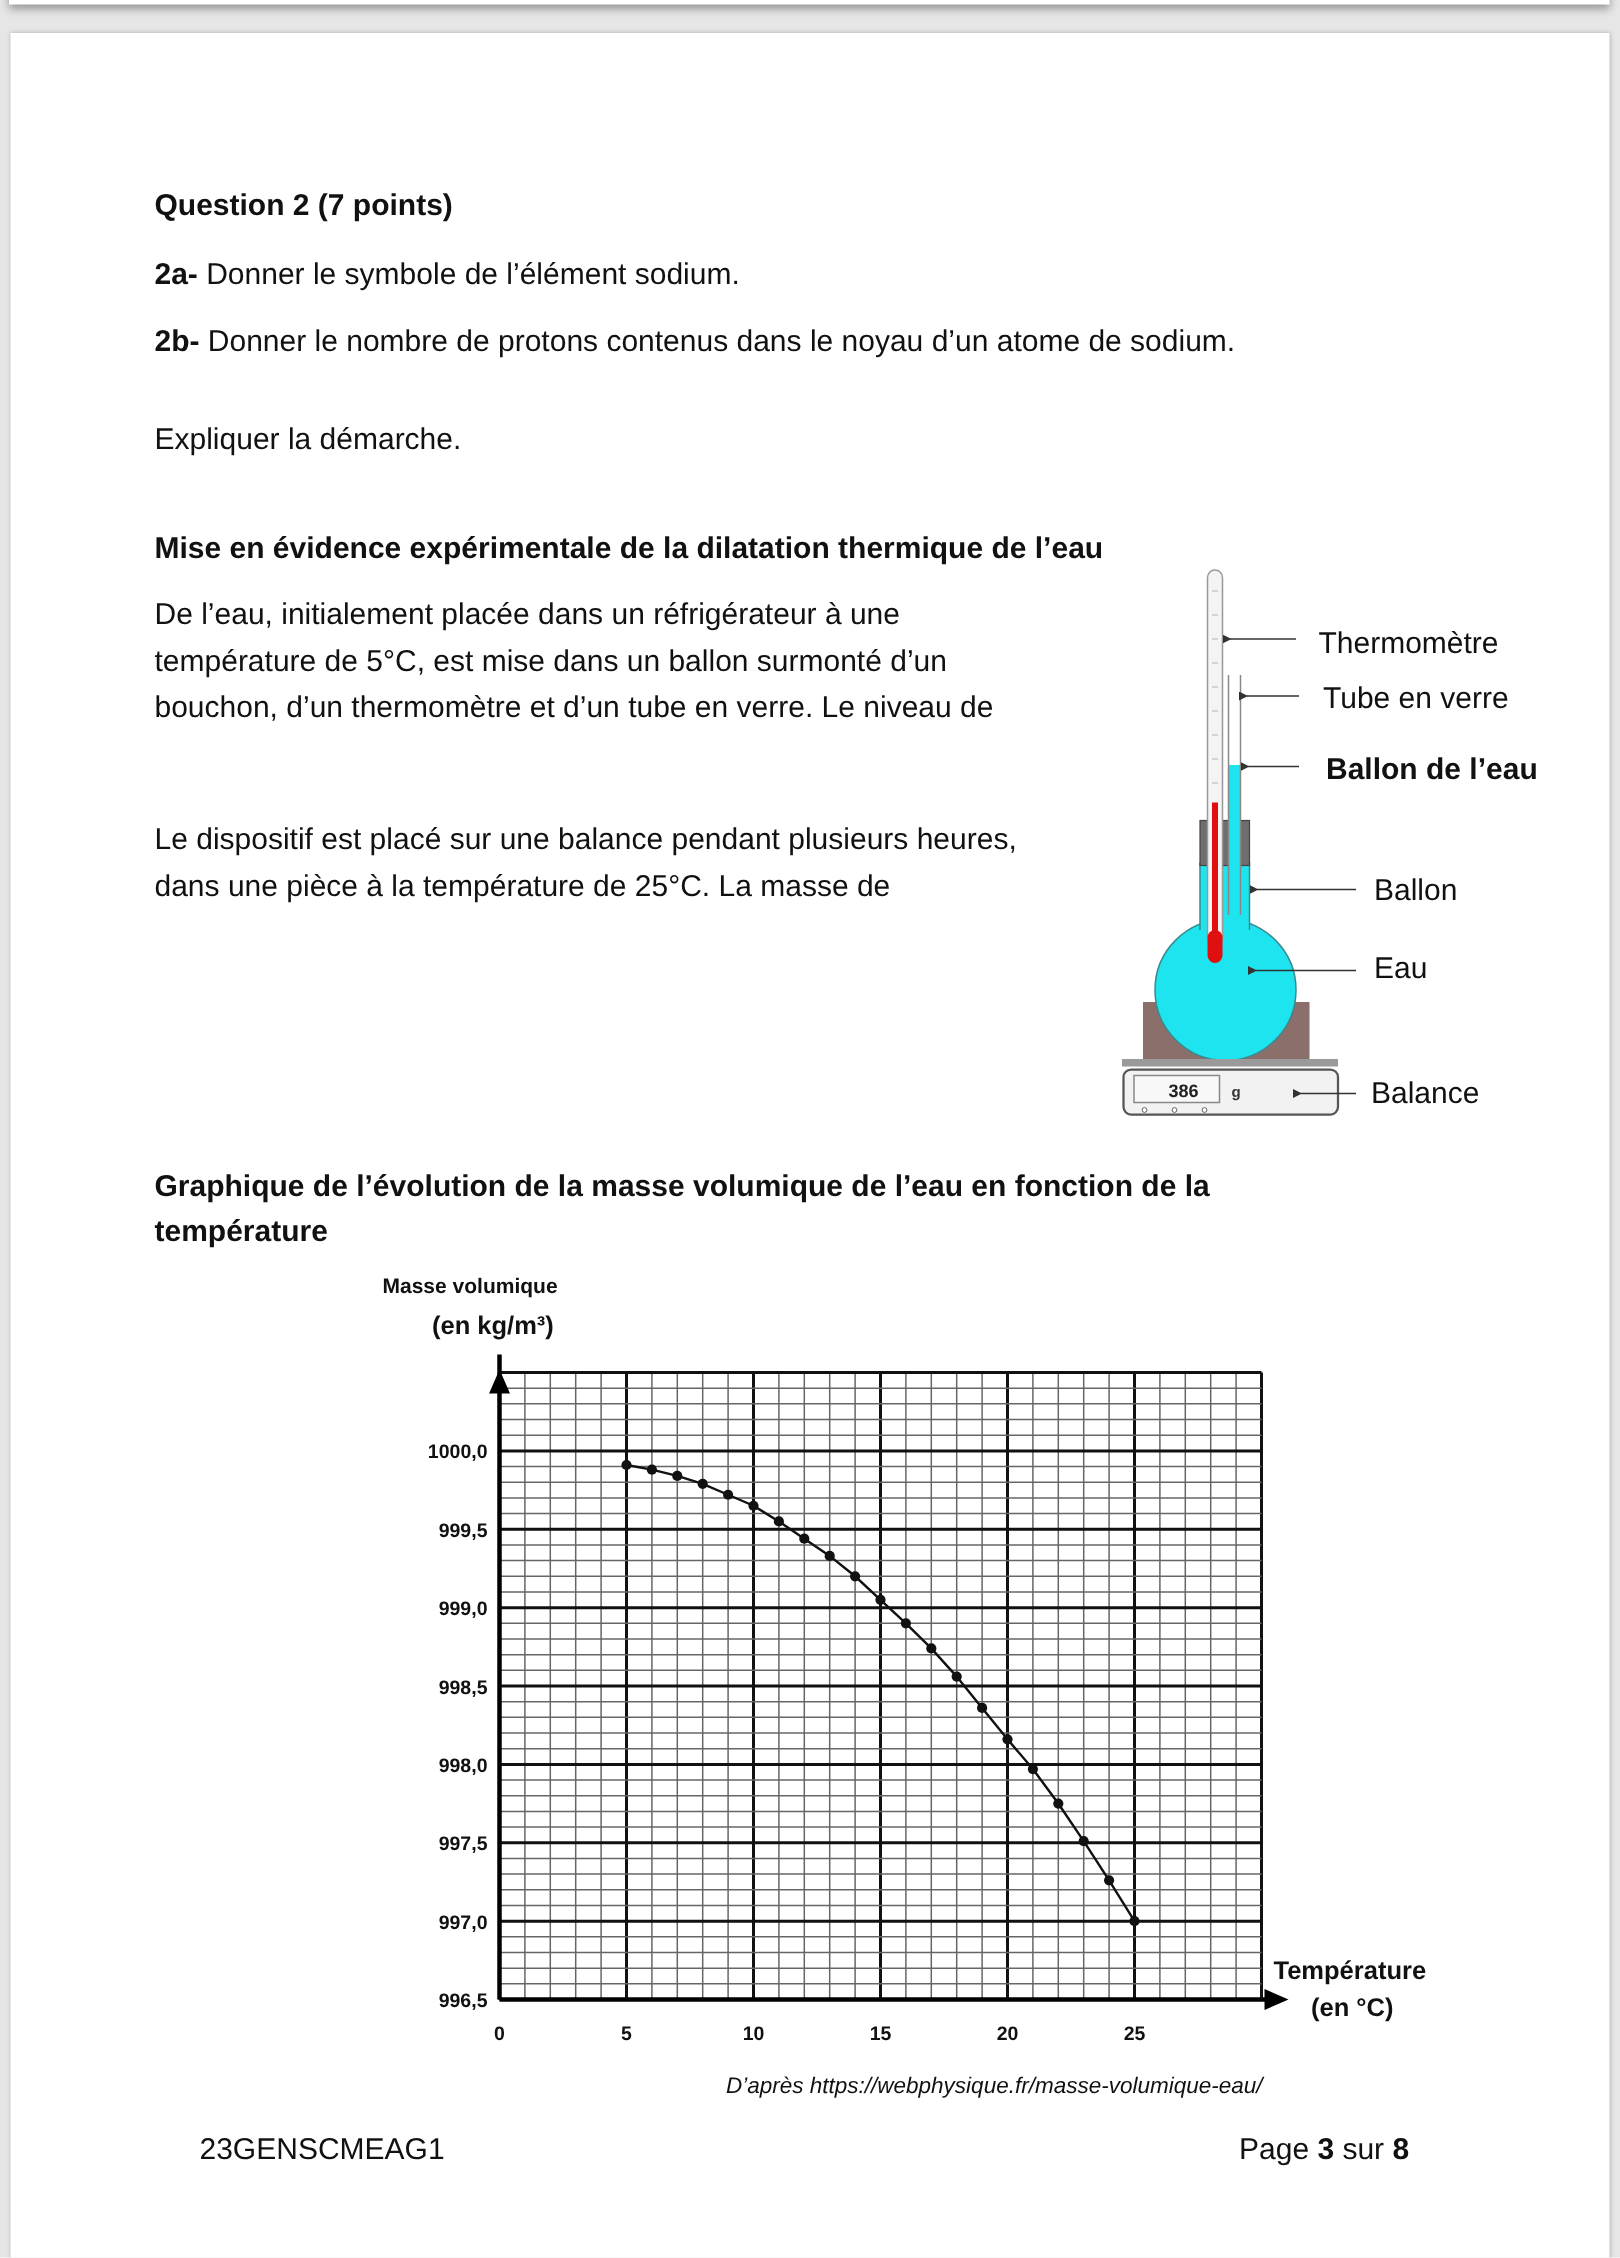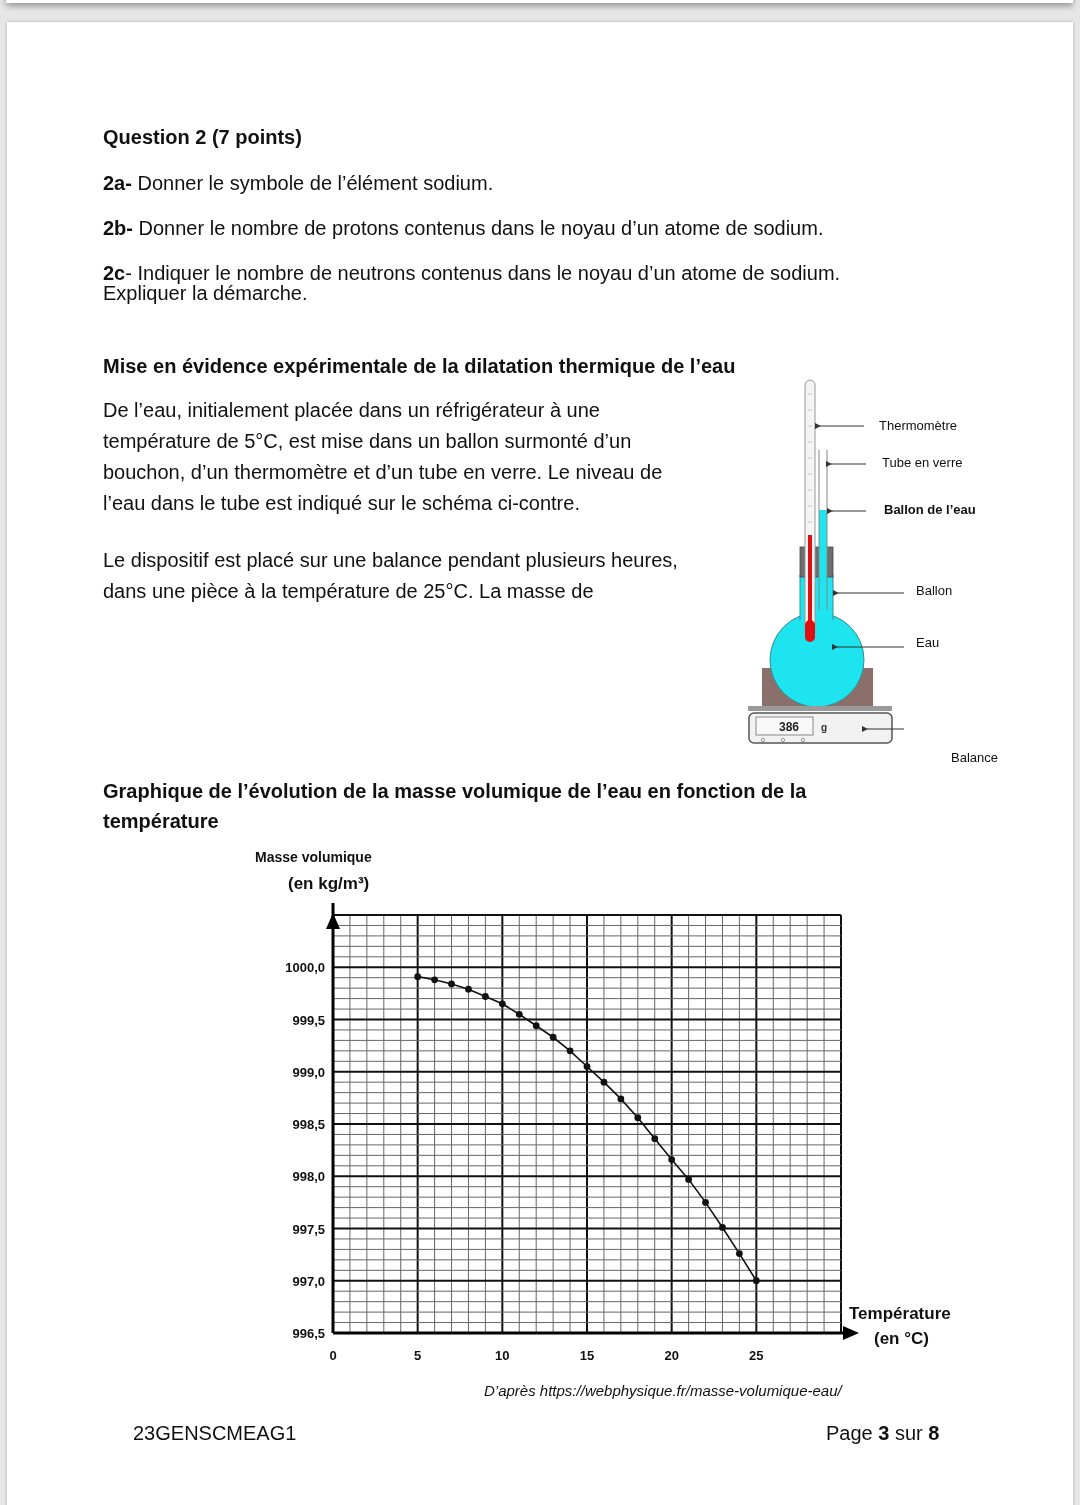--- a/index.html
+++ b/index.html
@@ -13,50 +13,46 @@
     background:#fff; box-shadow:0 3px 6px rgba(0,0,0,0.35);
   }
   .page {
     position:absolute; left:7px; top:22px; width:1066px; height:1500px;
     background:#fff; box-shadow:0 0 3px rgba(0,0,0,0.25);
   }
   .abs { position:absolute; white-space:nowrap; }
   .t20 { font-size:20px; }
   .b { font-weight:bold; }
   .para { position:absolute; left:96px; font-size:20px; line-height:31px; }
-  .diagram-label { position:absolute; font-size:13px; white-space:nowrap; }
+  .diagram-label { position:absolute; font-size:20px; white-space:nowrap; }
   svg text { font-family:"Liberation Sans", sans-serif; }
 </style>
 </head>
 <body>
 
 <div class="prev-page"></div>
 
 <div class="page">
 
   <div class="abs t20 b" style="left:96px; top:104px;">Question 2 (7 points)</div>
 
   <div class="abs t20" style="left:96px; top:150px;">
     <span class="b">2a-</span><span> Donner le symbole de l’élément sodium.</span>
   </div>
   <div class="abs t20" style="left:96px; top:195px;">
     <span class="b">2b-</span><span> Donner le nombre de protons contenus dans le noyau d’un atome de sodium.</span>
   </div>
-  <div class="abs t20" style="left:96px; top:240px;">
-    <span class="b">2c</span><span>- Indiquer le nombre de neutrons contenus dans le noyau d’un atome de sodium.</span>
-  </div>
   <div class="abs t20" style="left:96px; top:260px;text-align:center;">Expliquer la démarche.</div>
 
   <div class="abs t20 b" style="left:96px; top:333px;">Mise en évidence expérimentale de la dilatation thermique de l’eau</div>
 
   <div class="para" style="top:373px;">
     <div>De l’eau, initialement placée dans un réfrigérateur à une</div>
     <div>température de 5°C, est mise dans un ballon surmonté d’un</div>
     <div>bouchon, d’un thermomètre et d’un tube en verre. Le niveau de</div>
-    <div>l’eau dans le tube est indiqué sur le schéma ci-contre.</div>
   </div>
 
   <div class="para" style="top:523px;">
     <div>Le dispositif est placé sur une balance pendant plusieurs heures,</div>
     <div>dans une pièce à la température de 25°C. La masse de</div>
   </div>
 
   <svg style="position:absolute; left:733px; top:350px;" width="300" height="380" viewBox="733 350 300 380">
 
     <rect x="755" y="646" width="111" height="38" fill="#8a6f6b"></rect>
@@ -112,21 +108,21 @@
       <line x1="897" y1="625" x2="830" y2="625" marker-end="url(#ah)"></line>
       <line x1="897" y1="707" x2="860" y2="707" marker-end="url(#ah)"></line>
     </g>
   </svg>
 
   <div class="diagram-label" style="left:872px; top:396px;">Thermomètre</div>
   <div class="diagram-label" style="left:875px; top:433px;">Tube en verre</div>
   <div class="diagram-label b" style="left:877px; top:480px;">Ballon de l’eau</div>
   <div class="diagram-label" style="left:909px; top:561px;">Ballon</div>
   <div class="diagram-label" style="left:909px; top:613px;">Eau</div>
-  <div class="diagram-label" style="left:944px; top:696px;margin-top:32px;">Balance</div>
+  <div class="diagram-label" style="left:907px; top:696px;">Balance</div>
 
   <div class="abs t20 b" style="left:96px; top:758px;">Graphique de l’évolution de la masse volumique de l’eau en fonction de la</div>
   <div class="abs t20 b" style="left:96px; top:788px;">température</div>
 
   <div class="abs b" style="left:248px; top:827px; font-size:14px;">Masse volumique</div>
   <div class="abs b" style="left:281px; top:852px; font-size:17px;">(en kg/m³)</div>
   <div class="abs b" style="left:842px; top:1282px; font-size:17px;">Température</div>
   <div class="abs b" style="left:867px; top:1307px; font-size:17px;">(en °C)</div>
 
   <svg id="chart-svg" style="position:absolute; left:233px; top:880px;" width="620" height="470">

